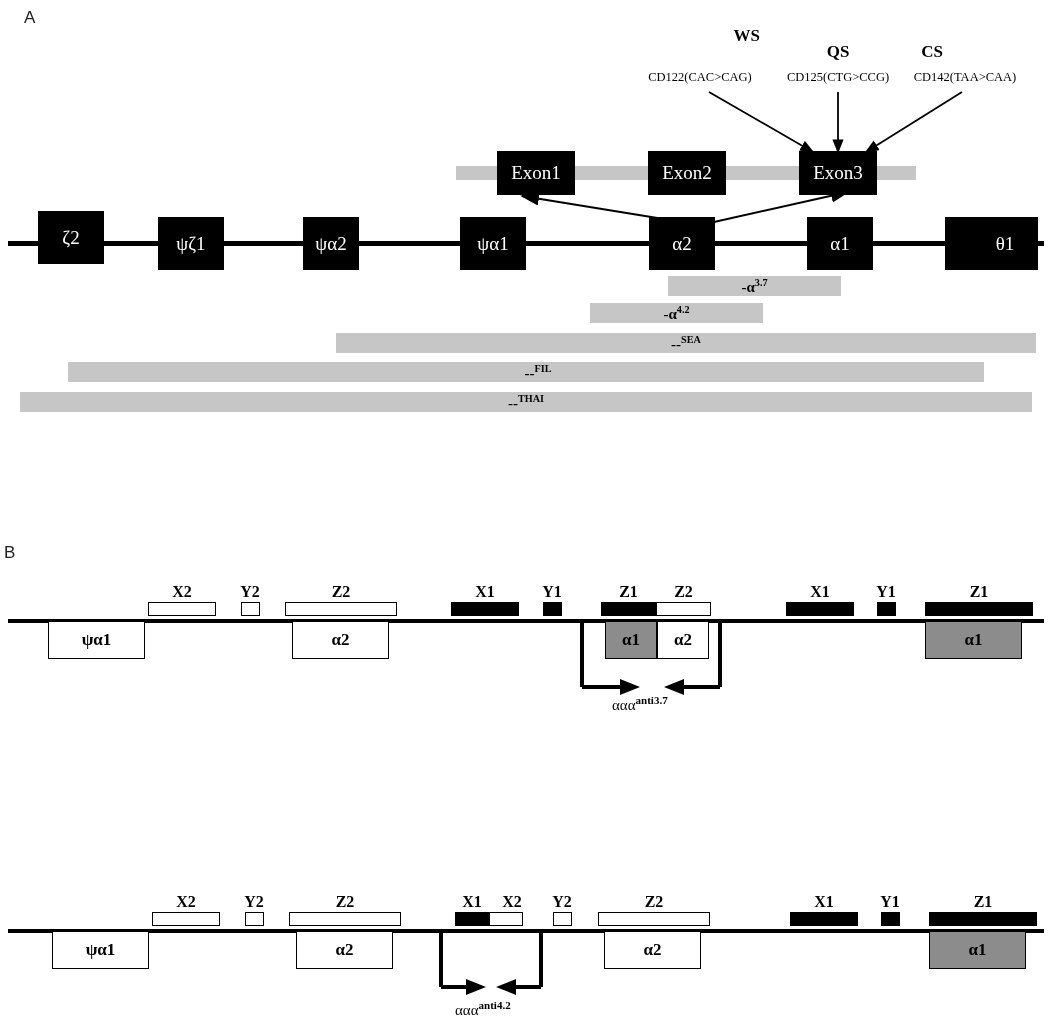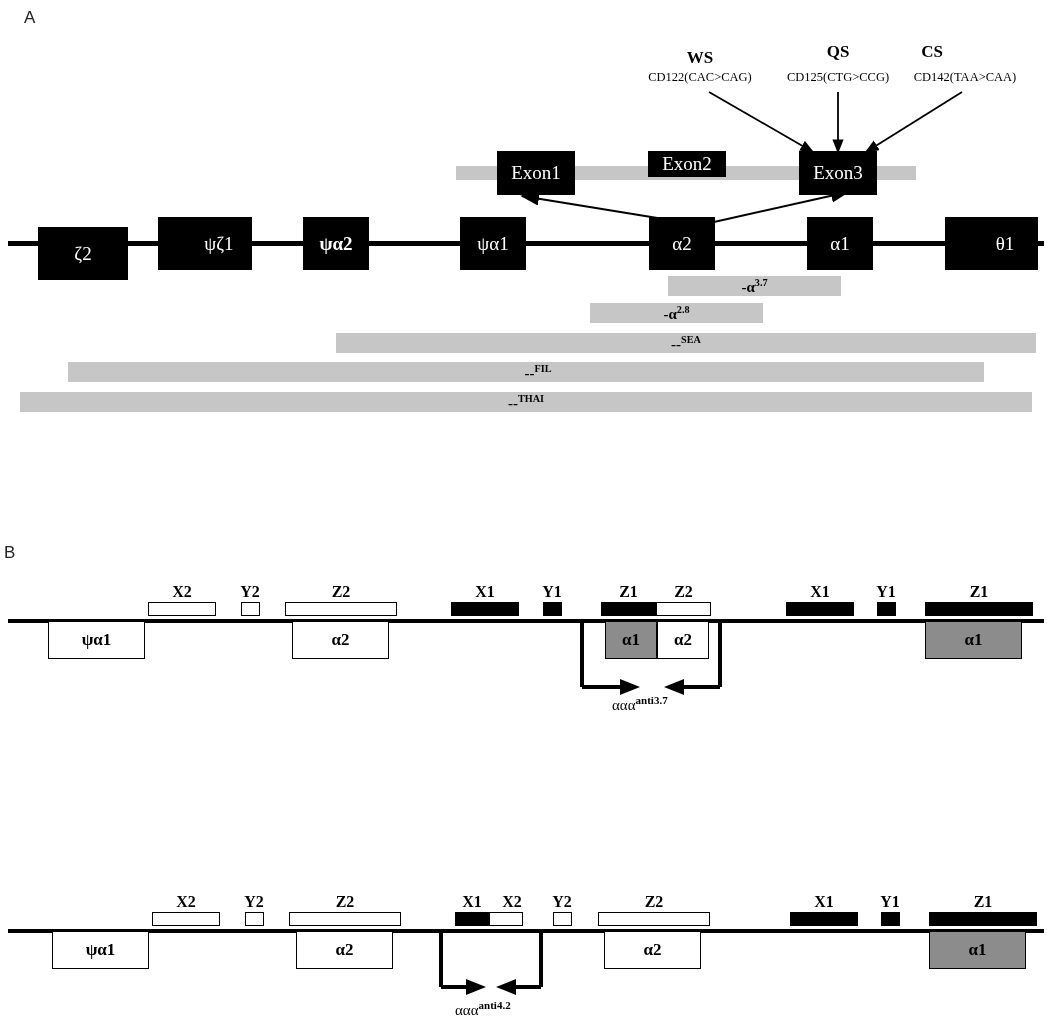--- a/index.html
+++ b/index.html
@@ -34,21 +34,21 @@
   .gene.gray{background:#8c8c8c;}
   .anno{position:absolute;font-size:15px;white-space:nowrap;}
   .anno sup{font-size:11px;font-weight:bold;text-align:center;}
   sup{font-size:0.68em;}
 </style>
 </head>
 <body>
 
 <div class="panel-label" style="left:24px;top:8px;">A</div>
 
-<div class="muttitle" style="left:640px;top:48px;width:120px;">WS</div>
+<div class="muttitle" style="left:640px;top:26px;width:120px;text-align:right;">WS</div>
 <div class="mutsub" style="left:615px;top:70px;width:170px;">CD122(CAC&gt;CAG)</div>
 
 <div class="muttitle" style="left:778px;top:42px;width:120px;">QS</div>
 <div class="mutsub" style="left:753px;top:70px;width:170px;">CD125(CTG&gt;CCG)</div>
 
 <div class="muttitle" style="left:872px;top:42px;width:120px;">CS</div>
 <div class="mutsub" style="left:880px;top:70px;width:170px;">CD142(TAA&gt;CAA)</div>
 
 <svg class="abs" style="left:0;top:0;width:1052px;height:300px;">
   <defs>
@@ -62,37 +62,37 @@
   <line x1="709" y1="92" x2="813" y2="152" stroke="#000" stroke-width="1.8" marker-end="url(#ah)"></line>
   <line x1="838" y1="92" x2="838" y2="152" stroke="#000" stroke-width="1.8" marker-end="url(#ah)"></line>
   <line x1="962" y1="92" x2="866" y2="152" stroke="#000" stroke-width="1.8" marker-end="url(#ah)"></line>
 
   <polyline points="682,222 522,196" fill="none" stroke="#000" stroke-width="1.9" marker-end="url(#ahL)"></polyline>
   <polyline points="714,222 848,192" fill="none" stroke="#000" stroke-width="1.9" marker-end="url(#ahL)"></polyline>
 </svg>
 
 <div class="graybar" style="left:456px;top:166px;width:460px;height:14px;"></div>
 <div class="blackbox" style="left:497px;top:151px;width:78px;height:44px;">Exon1</div>
-<div class="blackbox" style="left:648px;top:151px;width:78px;height:26px;">Exon2</div>
+<div class="blackbox" style="left:648px;top:151px;width:78px;height:44px;">Exon2</div>
 <div class="blackbox" style="left:799px;top:151px;width:78px;height:44px;">Exon3</div>
 
 <div class="line" style="left:8px;top:241px;width:1036px;height:5px;"></div>
-<div class="blackbox" style="left:38px;top:227px;width:90px;height:53px;">ζ2</div>
-<div class="blackbox" style="left:158px;top:217px;width:66px;height:53px;padding-left:28px;">ψζ1</div>
-<div class="blackbox" style="left:303px;top:217px;width:66px;height:53px;font-weight:bold;">ψα2</div>
+<div class="blackbox" style="left:38px;top:211px;width:66px;height:53px;">ζ2</div>
+<div class="blackbox" style="left:158px;top:217px;width:66px;height:53px;">ψζ1</div>
+<div class="blackbox" style="left:303px;top:217px;width:56px;height:53px;">ψα2</div>
 <div class="blackbox" style="left:460px;top:217px;width:66px;height:53px;">ψα1</div>
 <div class="blackbox" style="left:649px;top:217px;width:66px;height:53px;">α2</div>
 <div class="blackbox" style="left:807px;top:217px;width:66px;height:53px;">α1</div>
 <div class="blackbox" style="left:945px;top:217px;width:66px;height:53px;padding-left:27px;">θ1</div>
 
 <div class="graybar" style="left:668px;top:276px;width:173px;height:20px;">
   <div class="graybar-lbl" style="top:1px;"><span>-α</span><sup>3.7</sup></div>
 </div>
 <div class="graybar" style="left:590px;top:303px;width:173px;height:20px;">
-  <div class="graybar-lbl" style="top:1px;"><span>-α</span><sup>2.8</sup></div>
+  <div class="graybar-lbl" style="top:1px;"><span>-α</span><sup>4.2</sup></div>
 </div>
 <div class="graybar" style="left:336px;top:333px;width:700px;height:20px;">
   <div class="graybar-lbl" style="top:1px;"><span>--</span><sup>SEA</sup></div>
 </div>
 <div class="graybar" style="left:68px;top:362px;width:916px;height:20px;">
   <div class="graybar-lbl" style="top:1px;padding-left:12px;"><span>--</span><sup>FIL</sup></div>
 </div>
 <div class="graybar" style="left:20px;top:392px;width:1012px;height:20px;">
   <div class="graybar-lbl" style="top:1px;"><span>--</span><sup>THAI</sup></div>
 </div>

